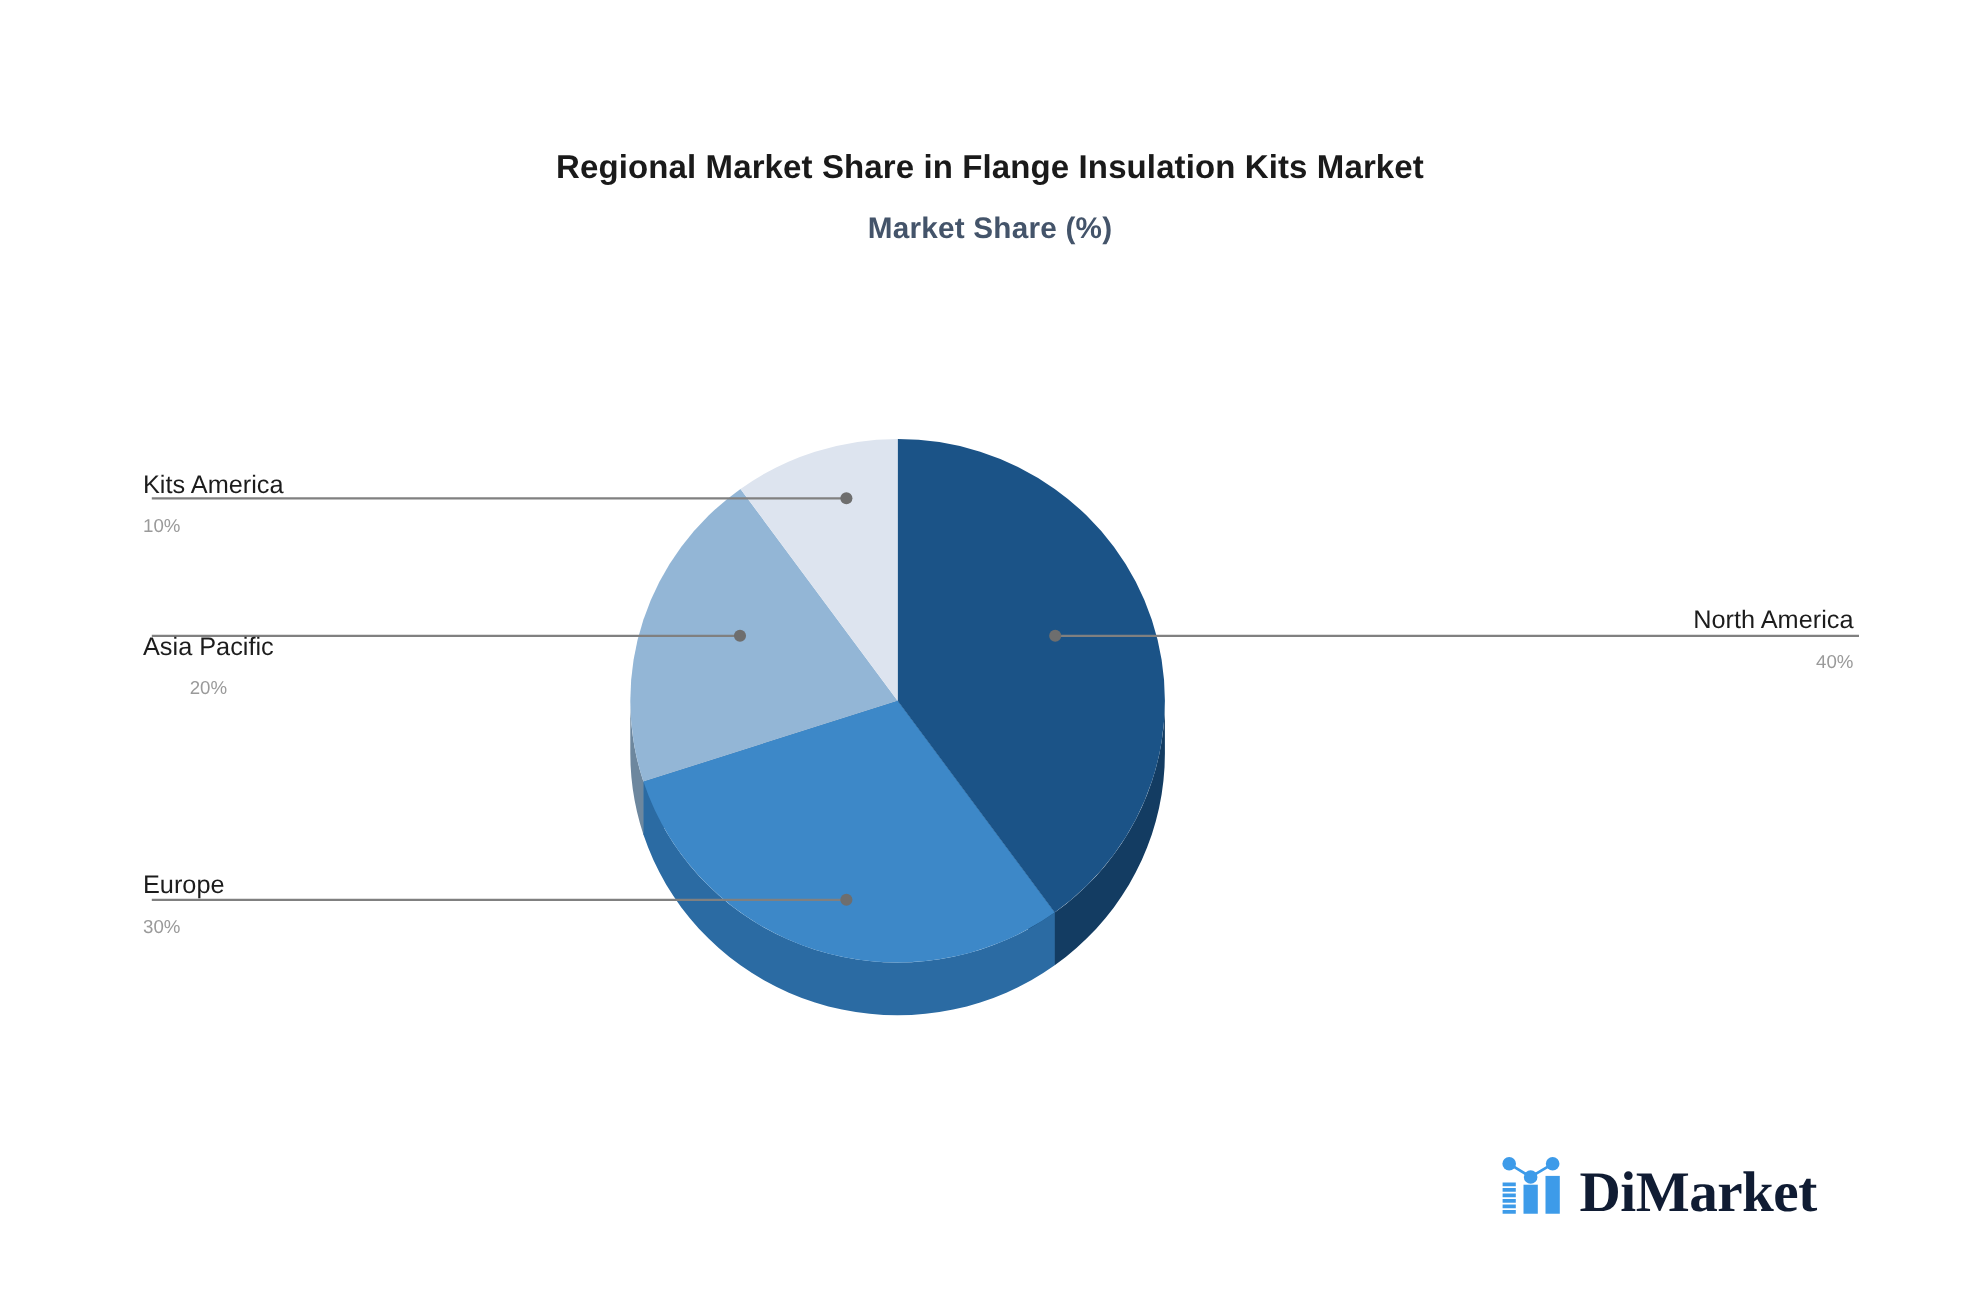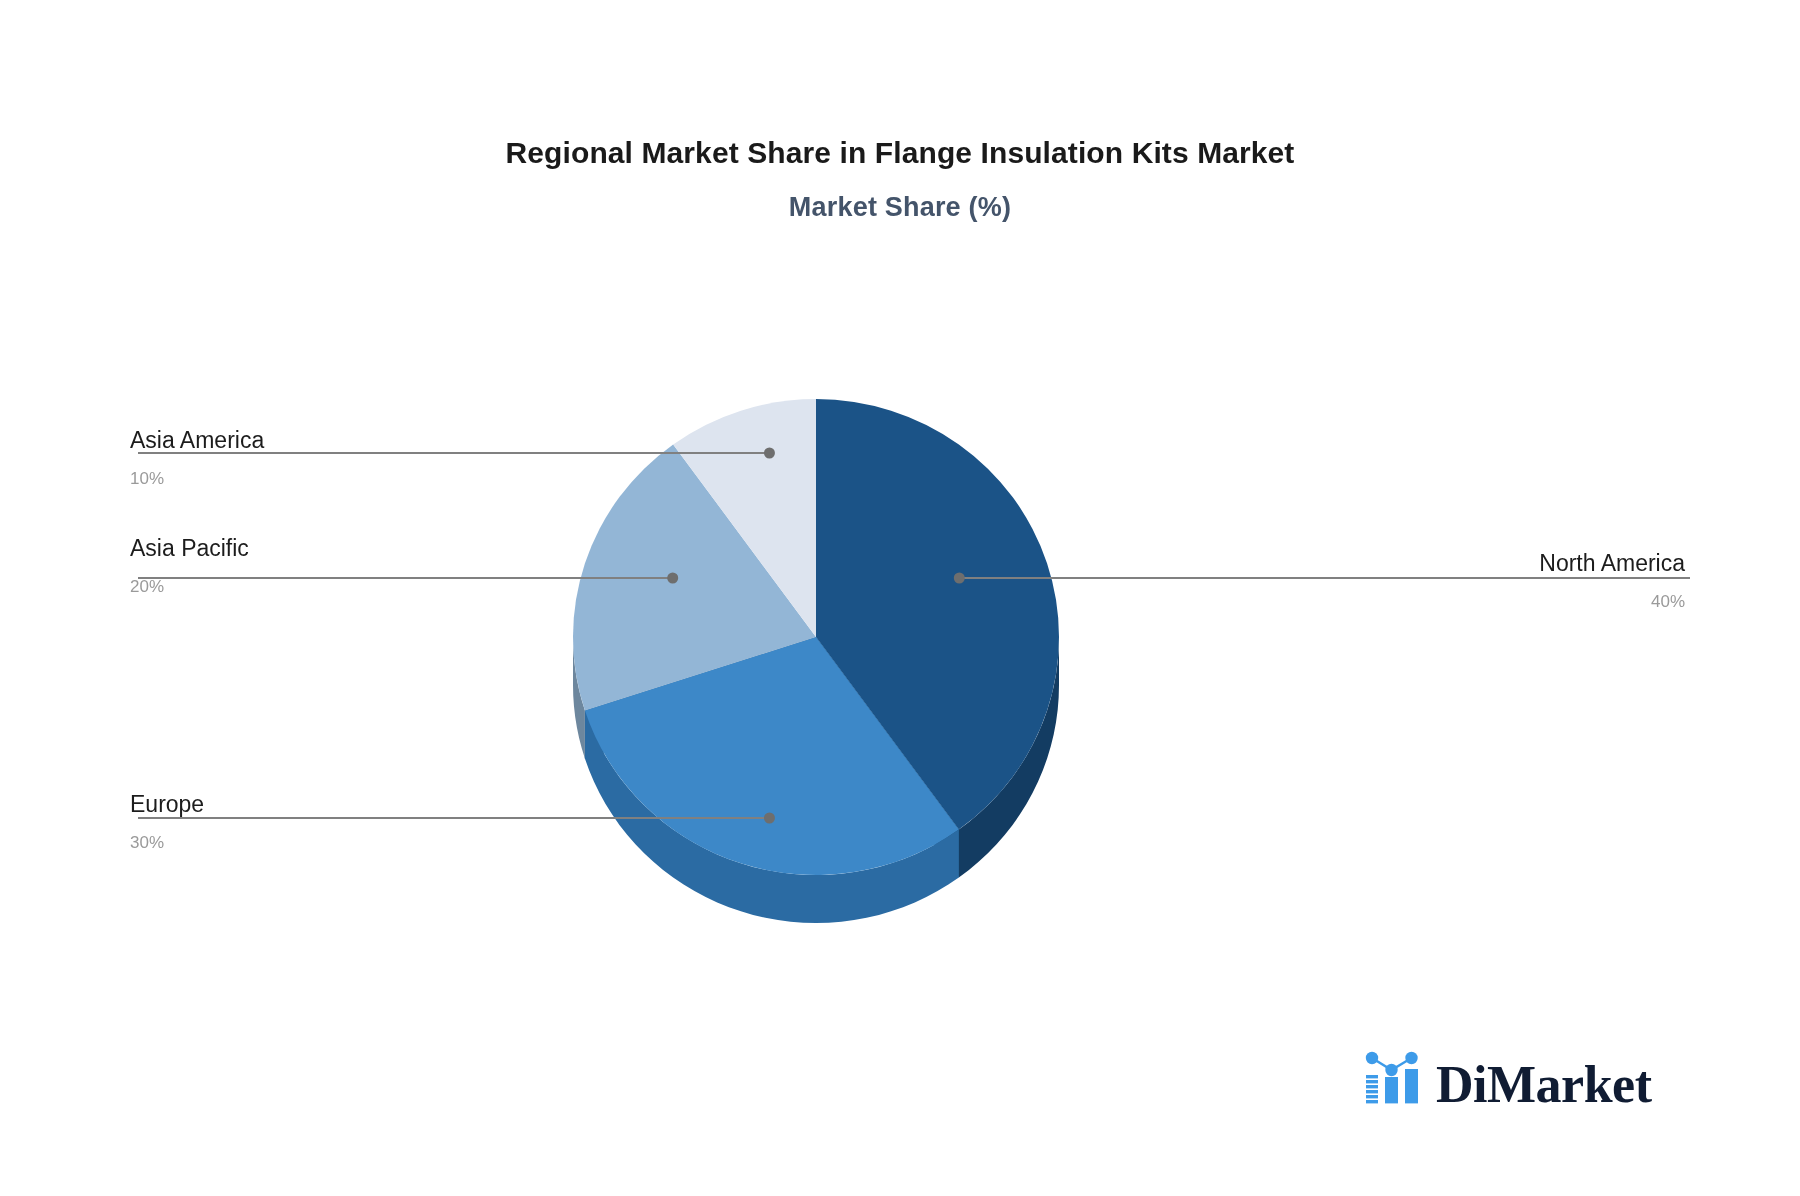--- a/index.html
+++ b/index.html
@@ -112,25 +112,25 @@
         <path d="M672.71,578 L138,578" stroke="#808080" stroke-width="2" fill="none"></path>
         <circle cx="672.71" cy="578" r="5.5" fill="#6e6e6e"></circle>
         <path d="M769.44,818 L138,818" stroke="#808080" stroke-width="2" fill="none"></path>
         <circle cx="769.44" cy="818" r="5.5" fill="#6e6e6e"></circle>
         <path d="M959.29,578 L1690,578" stroke="#808080" stroke-width="2" fill="none"></path>
         <circle cx="959.29" cy="578" r="5.5" fill="#6e6e6e"></circle>
       </g>
   </svg>
 
   <div class="callout-label callout-left" style="left:130px; top:425px;">
-    <div class="callout-name">Asia America</div>
+    <div class="callout-name">Kits America</div>
     <div class="callout-value">10%</div>
   </div>
 
-  <div class="callout-label callout-left" style="left:130px; top:533px;">
+  <div class="callout-label callout-left" style="left:130px; top:572px;text-align:center;">
     <div class="callout-name">Asia Pacific</div>
     <div class="callout-value">20%</div>
   </div>
 
   <div class="callout-label callout-left" style="left:130px; top:789px;">
     <div class="callout-name">Europe</div>
     <div class="callout-value">30%</div>
   </div>
 
   <div class="callout-label callout-right" style="right:115px; top:548px;">

